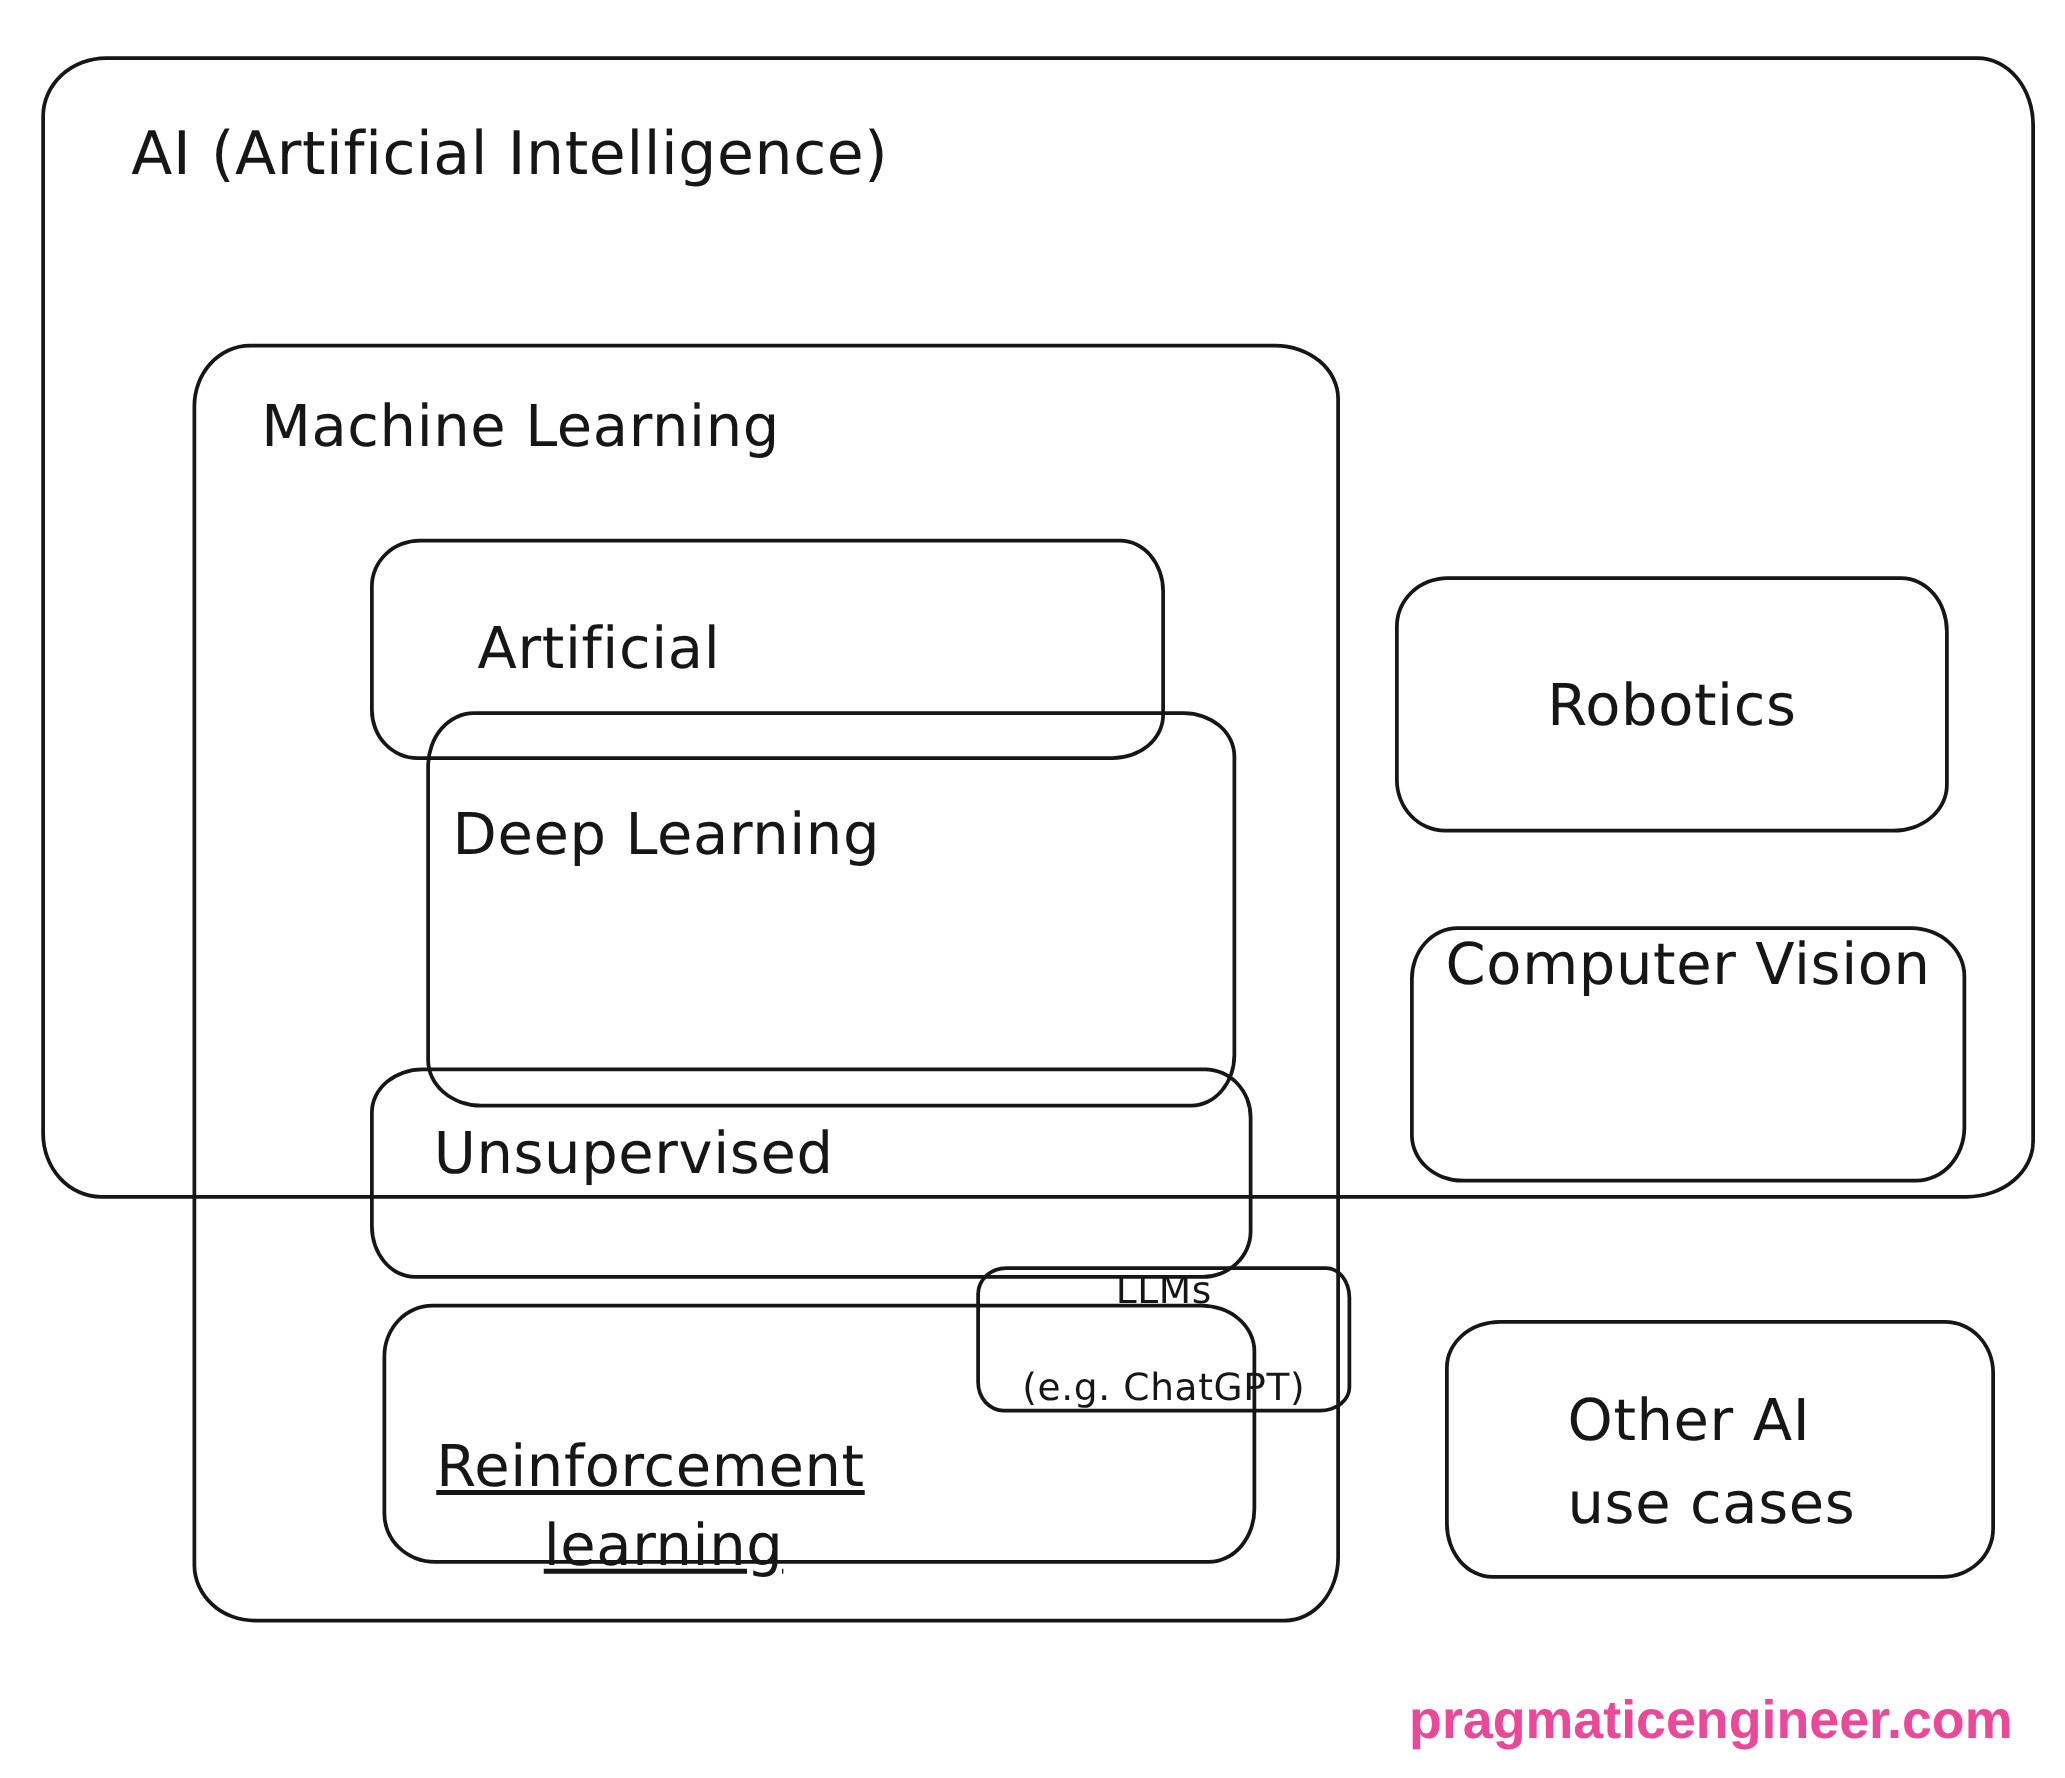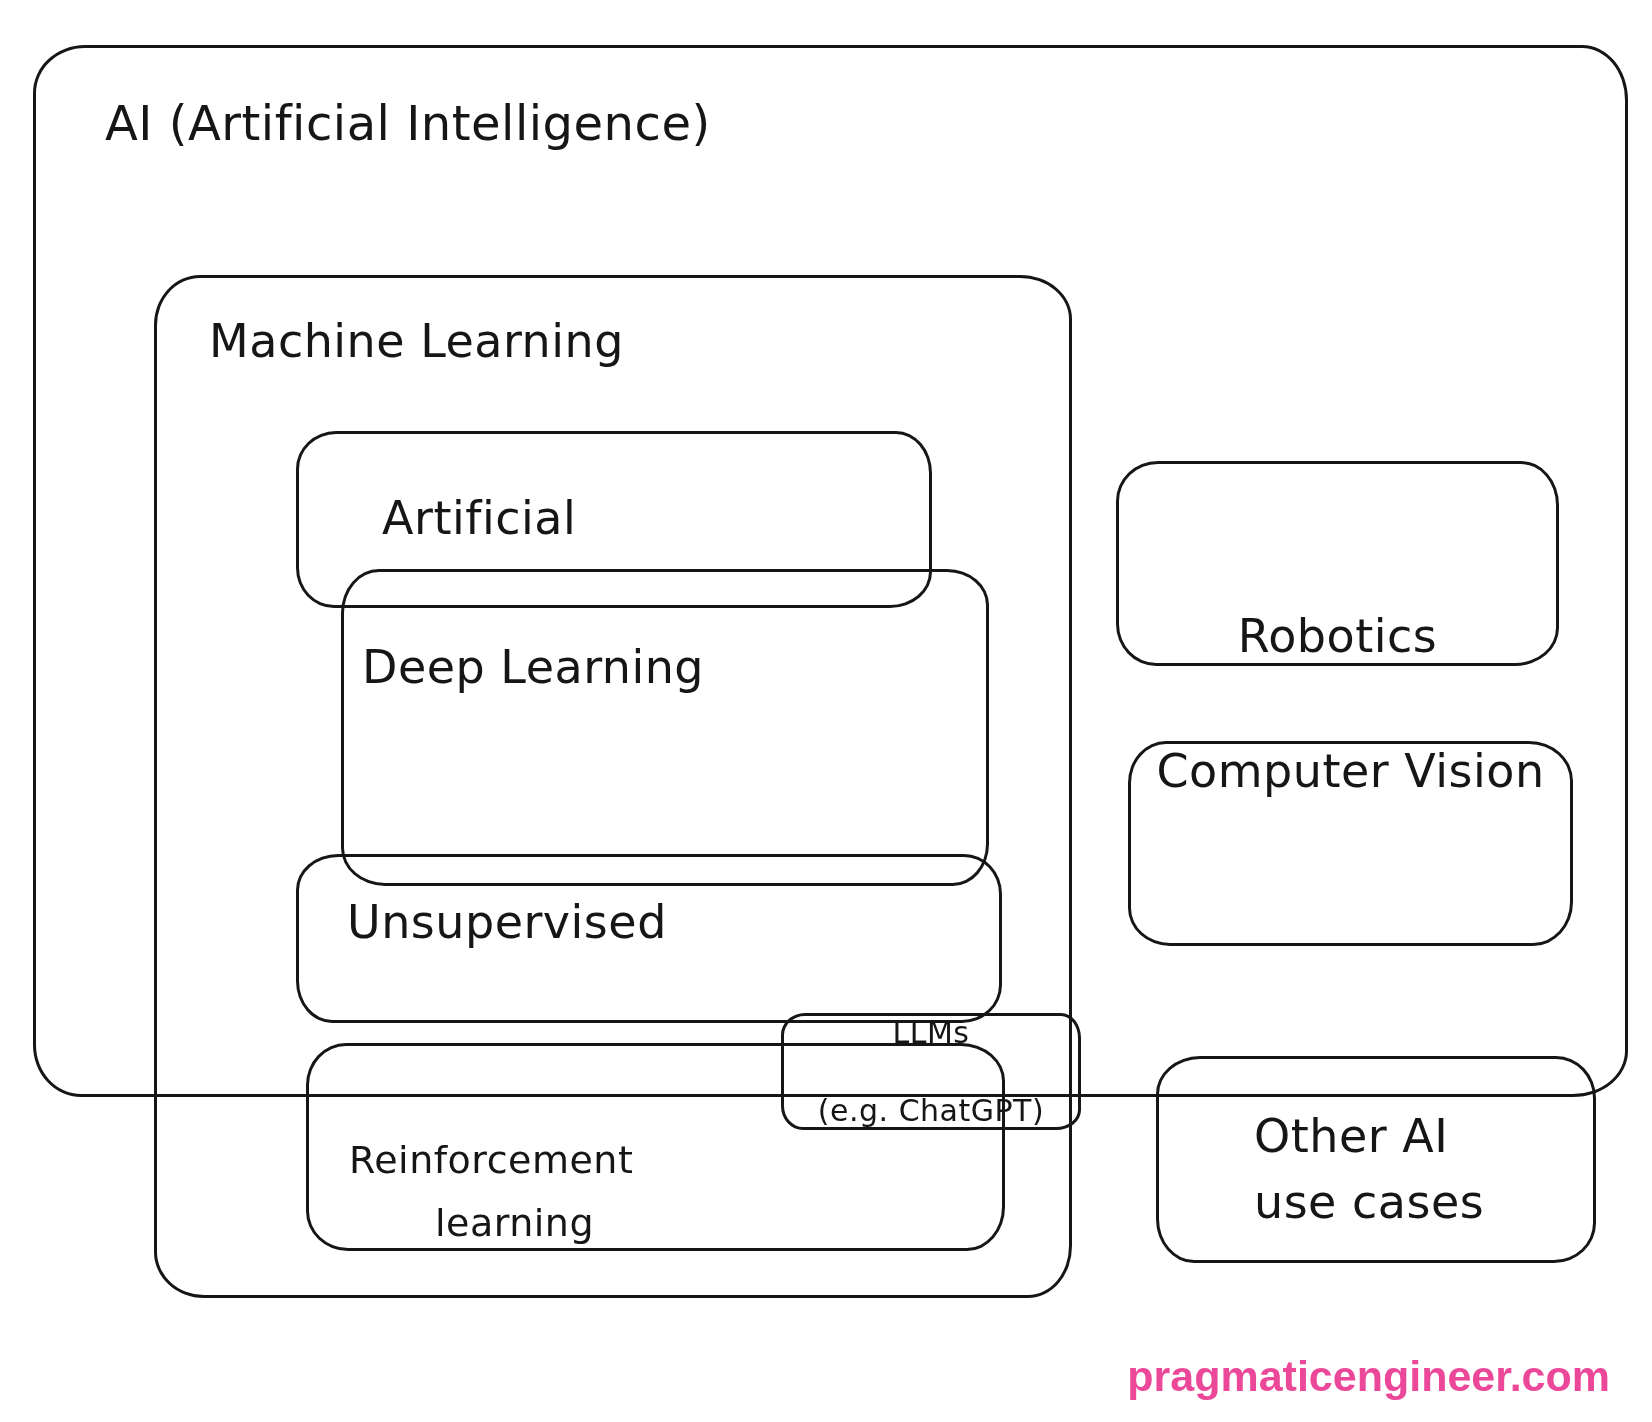--- a/index.html
+++ b/index.html
@@ -22,21 +22,21 @@
     background: transparent;
     box-sizing: border-box;
   }
   .label {
     position: absolute;
     color: #161616;
     white-space: nowrap;
     letter-spacing: 0.5px;
   }
   
-  .ai-box      { left: 33px;  top: 45px;   width: 1595px; height: 1052px;
+  .ai-box      { left: 33px;  top: 45px;   width: 1595px; height: 914px;
                  border-radius: 52px 46px 55px 48px / 48px 55px 46px 52px; }
   .ai-title    { left: 69px;  top: 47px;  font-size: 48px; }
 
   
   .ml-box      { left: 118px; top: 227px; width: 918px;  height: 1023px;
                  border-radius: 46px 52px 44px 50px / 50px 44px 52px 46px; }
   .ml-title    { left: 52px;  top: 36px;  font-size: 46px; }
 
   
   .supervised-box   { left: 139px; top: 153px; width: 636px; height: 177px;
@@ -53,28 +53,28 @@
                  align-items: center; text-align: center; gap: 39px; }
   .llms-line   { position: static; font-size: 30px; line-height: 39px;
                  color: #161616; letter-spacing: 0.5px; }
 
   .unsupervised-box   { left: 139px; top: 576px; width: 706px; height: 169px;
                         border-radius: 42px 38px 40px 36px / 36px 40px 38px 42px; }
   .unsupervised-label { left: 48px; top: 38px; font-size: 46px; }
 
   .reinforcement-box  { left: 149px; top: 765px; width: 699px; height: 208px;
                         border-radius: 40px 44px 38px 42px / 42px 38px 44px 40px; }
-  .reinforcement-label{ left: 40px; top: 20px; font-size: 38px; line-height: 63px;
-                        white-space: pre-line; }
+  .reinforcement-label{ left: 40px; top: 33px; font-size: 46px; line-height: 63px;
+                        white-space: pre-line; text-decoration: underline; }
   .reinforcement-label .line2 { display: block; padding-left: 86px; }
 
   
   .robotics-box { left: 1080px; top: 413px; width: 443px; height: 205px;
                   border-radius: 42px 38px 44px 40px / 40px 44px 38px 42px;
-                  display: flex; align-items: flex-end; justify-content: center; }
+                  display: flex; align-items: center; justify-content: center; }
   .cv-box       { left: 1092px; top: 693px; width: 445px; height: 205px;
                   border-radius: 38px 44px 40px 42px / 42px 40px 44px 38px;
                   display: flex; align-items: flex-start; justify-content: center; }
   .center-label { position: static; font-size: 46px; color: #161616;
                   white-space: nowrap; letter-spacing: 0.5px; }
 
   .other-box    { left: 1120px; top: 1008px; width: 440px; height: 207px;
                   border-radius: 44px 40px 42px 38px / 38px 42px 40px 44px; }
   .other-label  { left: 83px; top: 44px; font-size: 46px; line-height: 66px; margin-left: 12px; }
   .other-label .line2 { display: block; }

